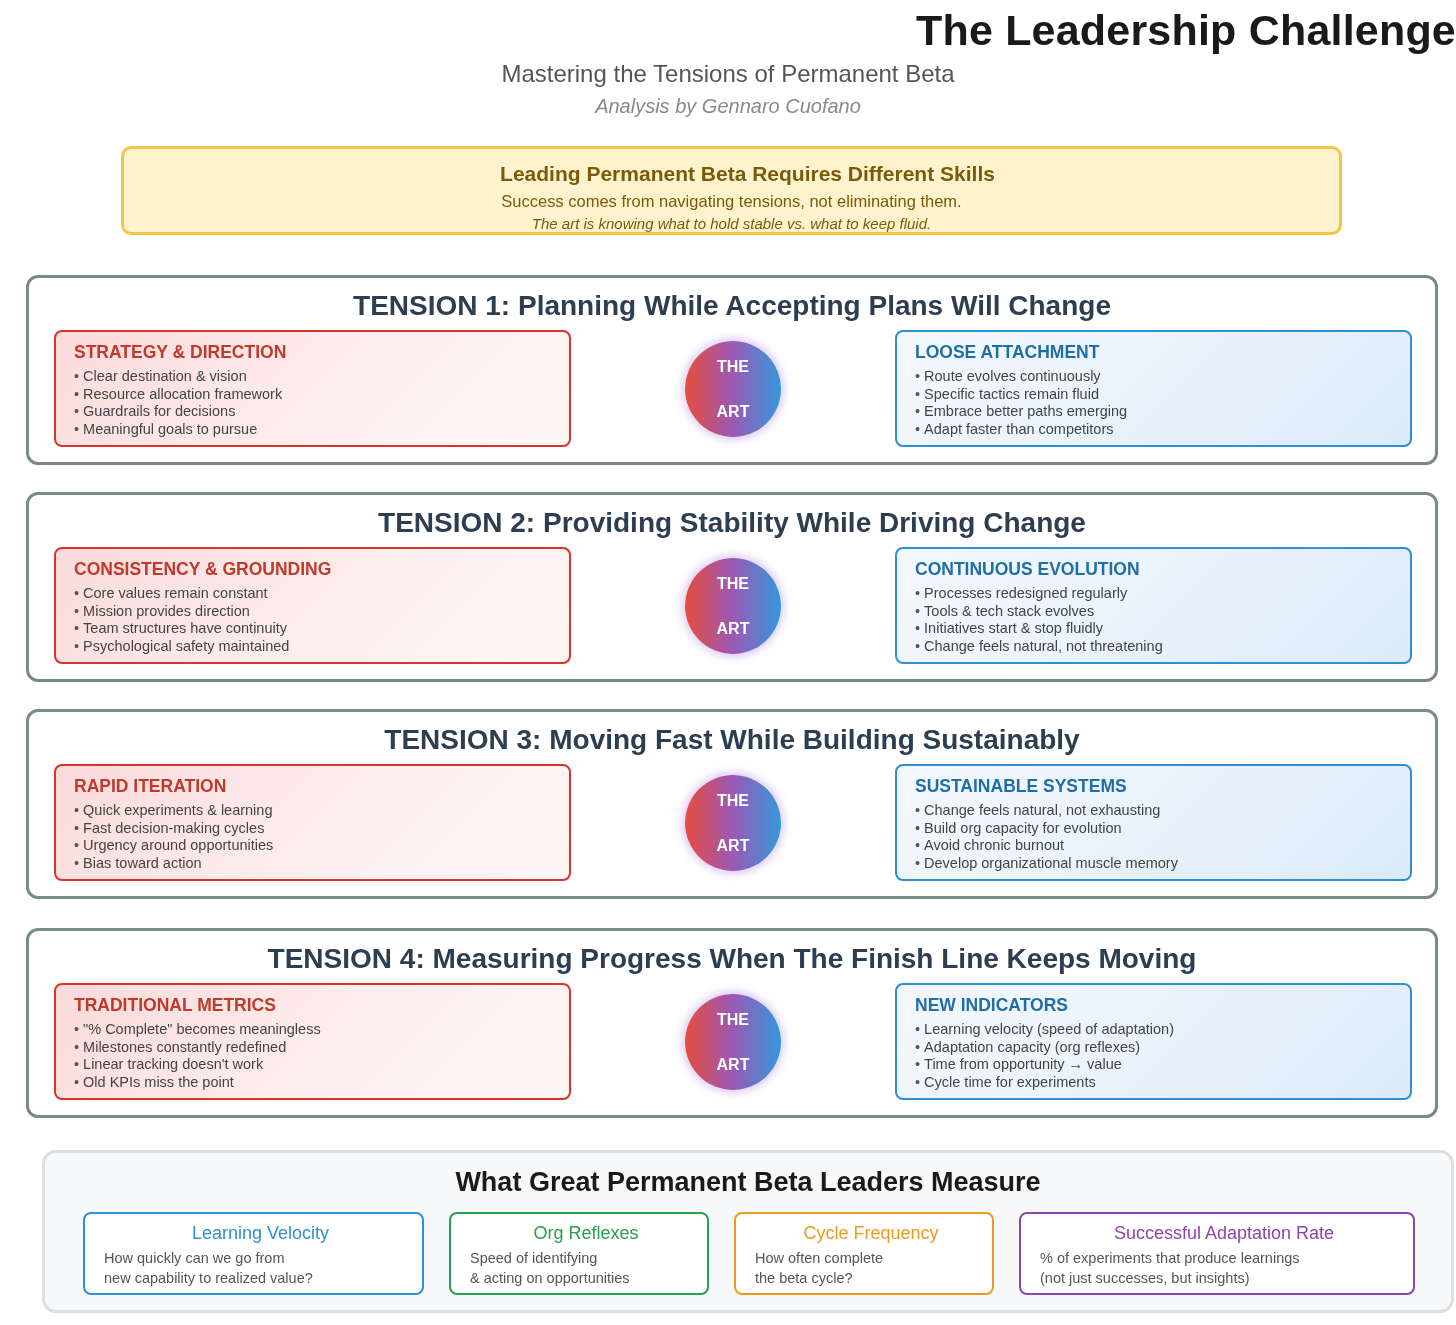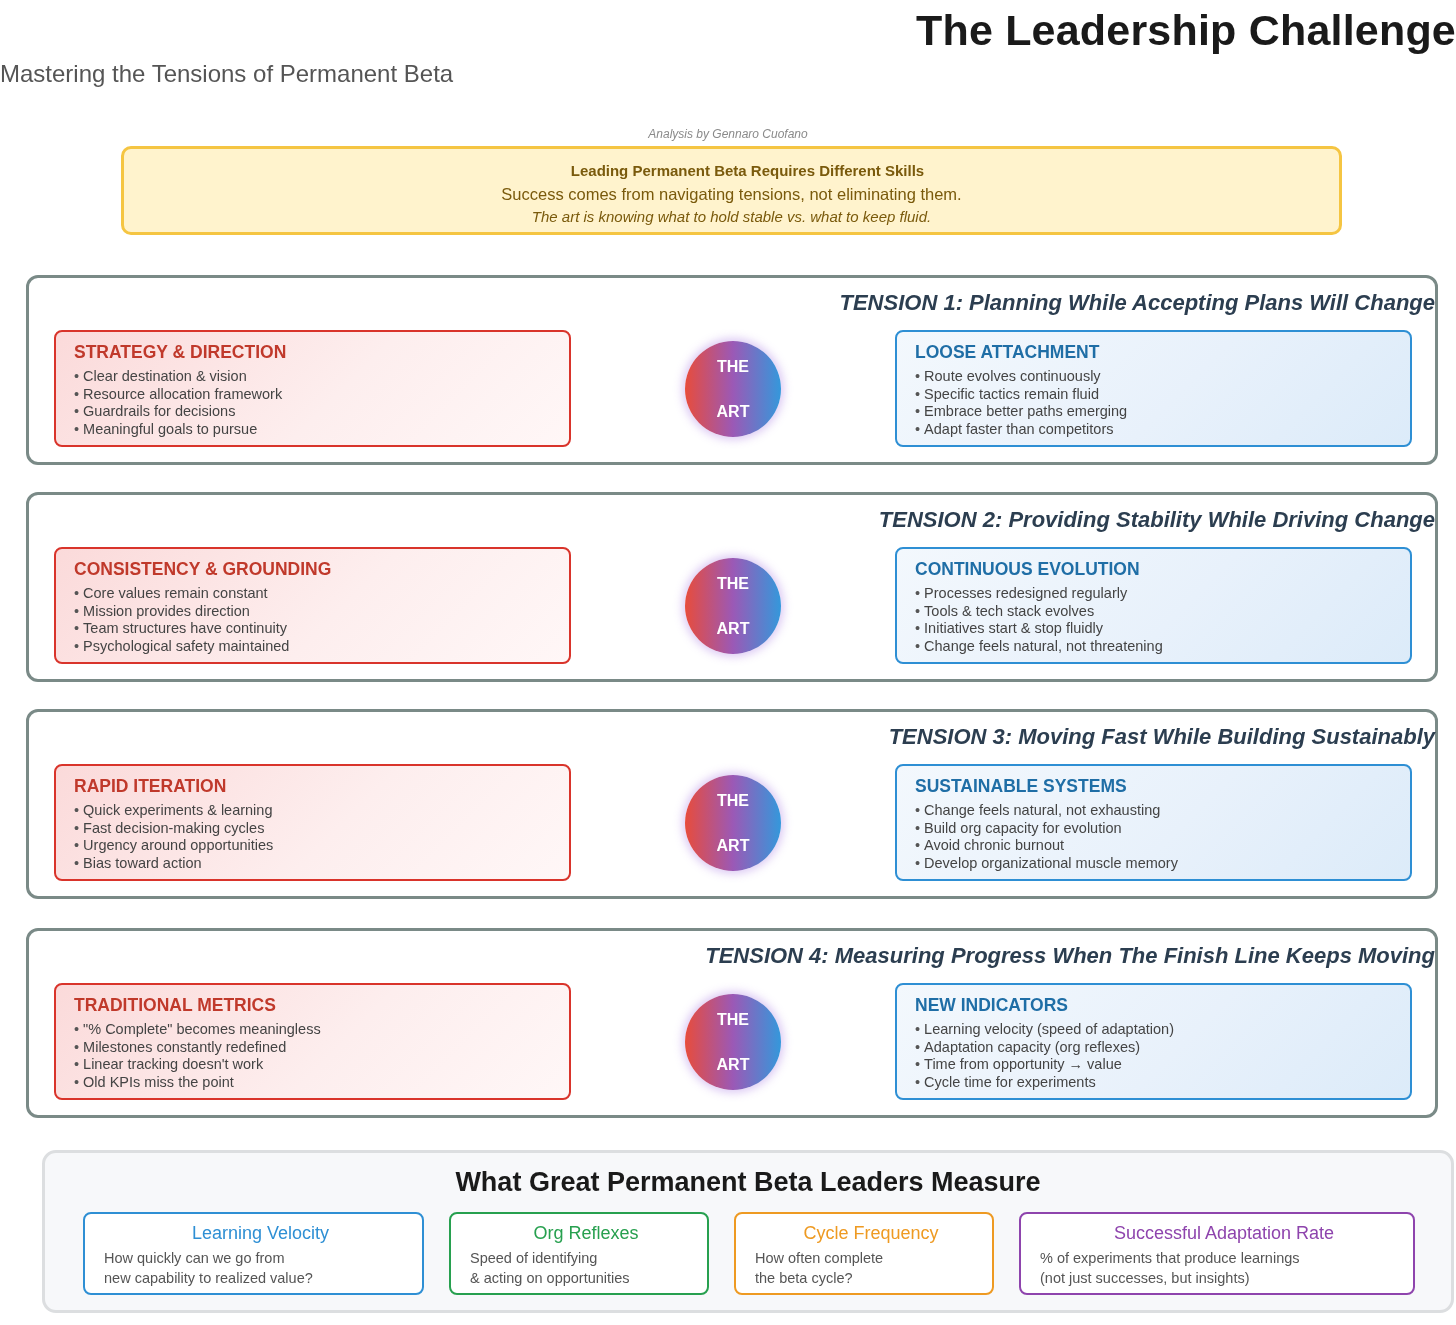--- a/index.html
+++ b/index.html
@@ -1,35 +1,35 @@
 <!DOCTYPE html>
 <html><head>
 <meta charset="utf-8">
 <style>
   * { box-sizing: border-box; margin: 0; padding: 0; }
   html, body { width: 1456px; height: 1325px; background: #ffffff; overflow: hidden; }
   body { font-family: "Liberation Sans", sans-serif; color: #222; position: relative; }
 
   .title { position: absolute; left: 0; width: 1456px; top: 6px; text-align: right;
     font-size: 43px; font-weight: bold; color: #1a1a1a; letter-spacing: 0.2px; }
-  .subtitle { position: absolute; left: 0; width: 1456px; top: 60px; text-align: left;
+  .subtitle { position: absolute; left: 0; width: 1456px; top: 60px; text-align: center;
     font-size: 24px; color: #555; }
   .byline { position: absolute; left: 0; width: 1456px; top: 95px; text-align: center;
-    font-size: 12px; font-style: italic; color: #8a8a8a; margin-top: 32px; }
+    font-size: 20px; font-style: italic; color: #8a8a8a; }
 
   .banner { position: absolute; left: 121px; top: 146px; width: 1221px; height: 89px;
     background: #fff3cd; border: 3px solid #f5c542; border-radius: 10px; text-align: center; }
-  .banner-h { margin-top: 13px; font-size: 15px; font-weight: bold; color: #7a5a0c; padding-left: 32px; }
+  .banner-h { margin-top: 13px; font-size: 21px; font-weight: bold; color: #7a5a0c; padding-left: 32px; }
   .banner-p { margin-top: 6px; font-size: 16.5px; color: #7a5a0c; }
   .banner-i { margin-top: 4px; font-size: 15px; font-style: italic; color: #7a5a0c; }
 
   .tension { position: absolute; left: 26px; width: 1412px; height: 190px;
     border: 3px solid #7a8a87; border-radius: 12px; background: #fff; }
-  .tension-title { position: absolute; left: 0; width: 100%; top: 12px; text-align: right;
-    font-size: 22px; font-weight: bold; color: #2c3e50; font-style: italic; }
+  .tension-title { position: absolute; left: 0; width: 100%; top: 12px; text-align: center;
+    font-size: 28px; font-weight: bold; color: #2c3e50; }
 
   .side { position: absolute; top: 52px; width: 517px; height: 117px; border-radius: 8px;
     border: 2px solid; padding: 10px 0 0 18px; }
   .side.left { left: 25px; border-color: #d9342b;
     background: linear-gradient(135deg, #fbdada 0%, #fdeeee 55%, #fff7f7 100%); }
   .side.right { left: 866px; border-color: #2e8fd4;
     background: linear-gradient(135deg, #f3f8fd 0%, #e8f1fb 55%, #dcebf9 100%); }
   .side-h { text-align: left; font-size: 17.5px; font-weight: bold; padding-right: 18px; margin-bottom: 5px; }
   .side.left .side-h { color: #c0392b; }
   .side.right .side-h { color: #1f6ea6; }

